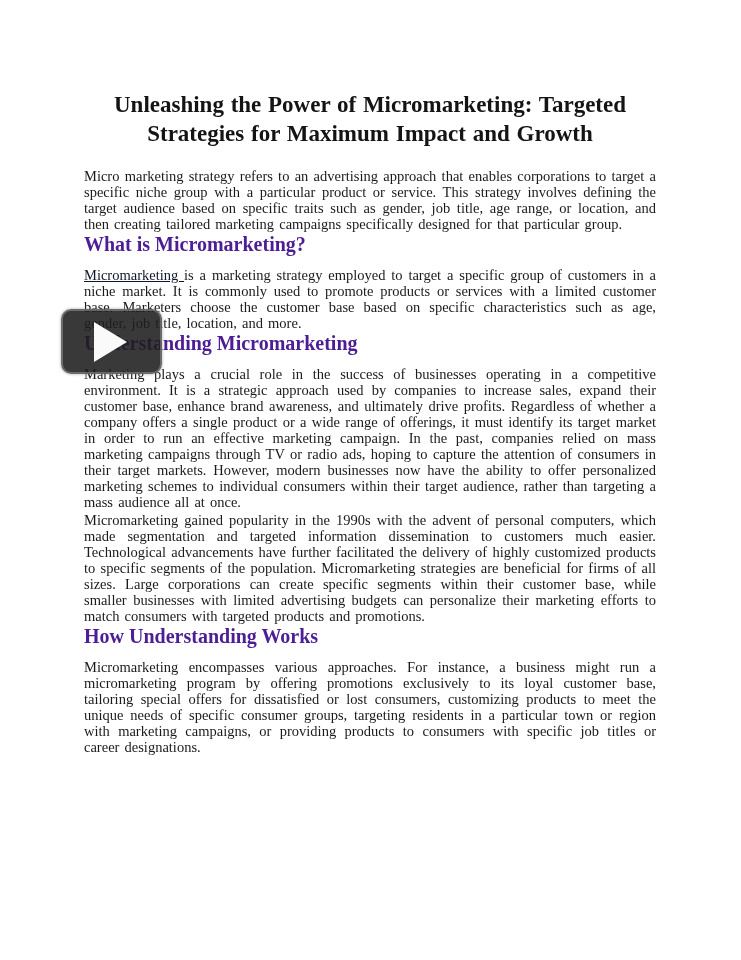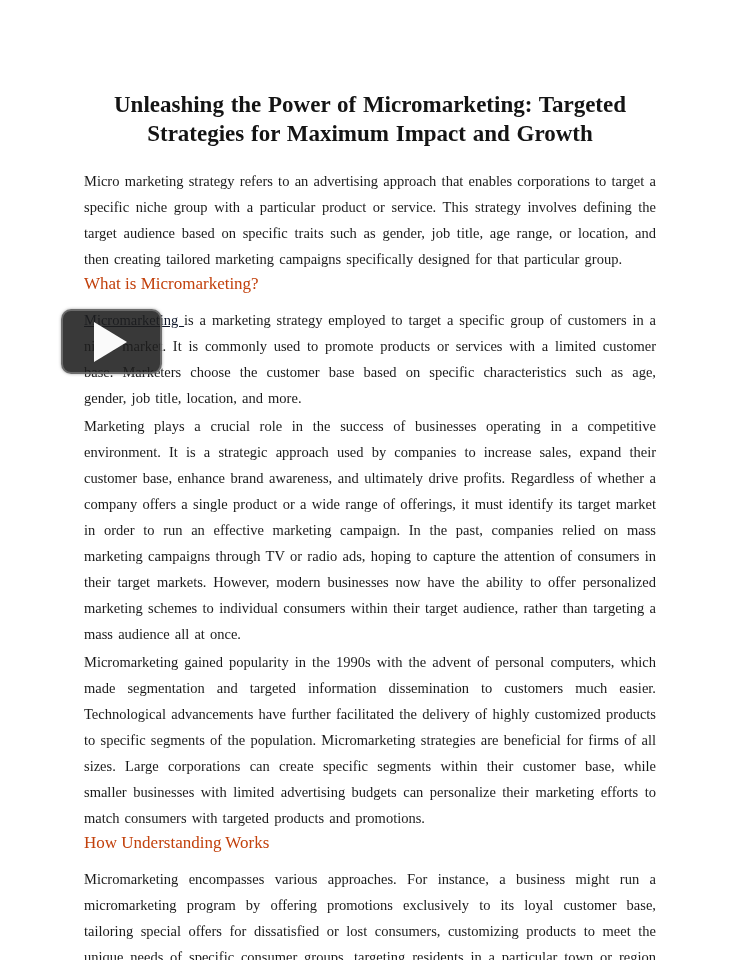--- a/index.html
+++ b/index.html
@@ -23,32 +23,32 @@
     font-size: 23px;
     line-height: 29px;
     font-weight: 700;
     text-align: center;
     color: #141414;
     margin: 0 0 20px 0;
     word-spacing: 1px;
   }
   p.body {
     font-size: 14.5px;
-    line-height: 26px;
+    line-height: 16px;
     text-align: justify;
     margin: 0 0 2px 0;
     word-spacing: 1.5px;
     color: #1a1a1a;
   }
   h2.section {
-    font-size: 17px;
+    font-size: 20px;
     line-height: 20px;
-    font-weight: 400;
+    font-weight: 700;
     margin: 0 0 13px 0;
-    color: #c2410c;
+    color: #4c1d95;
   }
   a.doc-link {
     color: #0f172a;
     text-decoration: underline;
     cursor: pointer;
   }
   .play-overlay {
     position: absolute;
     left: 61px;
     top: 309px;
@@ -80,20 +80,21 @@
   <div class="content">
 
     <h1 class="title">Unleashing the Power of Micromarketing: Targeted Strategies for Maximum Impact and Growth</h1>
 
     <p class="body">Micro marketing strategy refers to an advertising approach that enables corporations to target a specific niche group with a particular product or service. This strategy involves defining the target audience based on specific traits such as gender, job title, age range, or location, and then creating tailored marketing campaigns specifically designed for that particular group.</p>
 
     <h2 class="section">What is Micromarketing?</h2>
 
     <p class="body"><a class="doc-link" href="#">Micromarketing&nbsp;</a><span>is a marketing strategy employed to target a specific group of customers in a niche market. It is commonly used to promote products or services with a limited customer base. Marketers choose the customer base based on specific characteristics such as age, gender, job title, location, and more.</span></p>
 
+    <h2 class="section">Understanding Micromarketing</h2>
 
     <p class="body">Marketing plays a crucial role in the success of businesses operating in a competitive environment. It is a strategic approach used by companies to increase sales, expand their customer base, enhance brand awareness, and ultimately drive profits. Regardless of whether a company offers a single product or a wide range of offerings, it must identify its target market in order to run an effective marketing campaign. In the past, companies relied on mass marketing campaigns through TV or radio ads, hoping to capture the attention of consumers in their target markets. However, modern businesses now have the ability to offer personalized marketing schemes to individual consumers within their target audience, rather than targeting a mass audience all at once.</p>
 
     <p class="body">Micromarketing gained popularity in the 1990s with the advent of personal computers, which made segmentation and targeted information dissemination to customers much easier. Technological advancements have further facilitated the delivery of highly customized products to specific segments of the population. Micromarketing strategies are beneficial for firms of all sizes. Large corporations can create specific segments within their customer base, while smaller businesses with limited advertising budgets can personalize their marketing efforts to match consumers with targeted products and promotions.</p>
 
     <h2 class="section">How Understanding Works</h2>
 
     <p class="body">Micromarketing encompasses various approaches. For instance, a business might run a micromarketing program by offering promotions exclusively to its loyal customer base, tailoring special offers for dissatisfied or lost consumers, customizing products to meet the unique needs of specific consumer groups, targeting residents in a particular town or region with marketing campaigns, or providing products to consumers with specific job titles or career designations.</p>
 
   </div>

